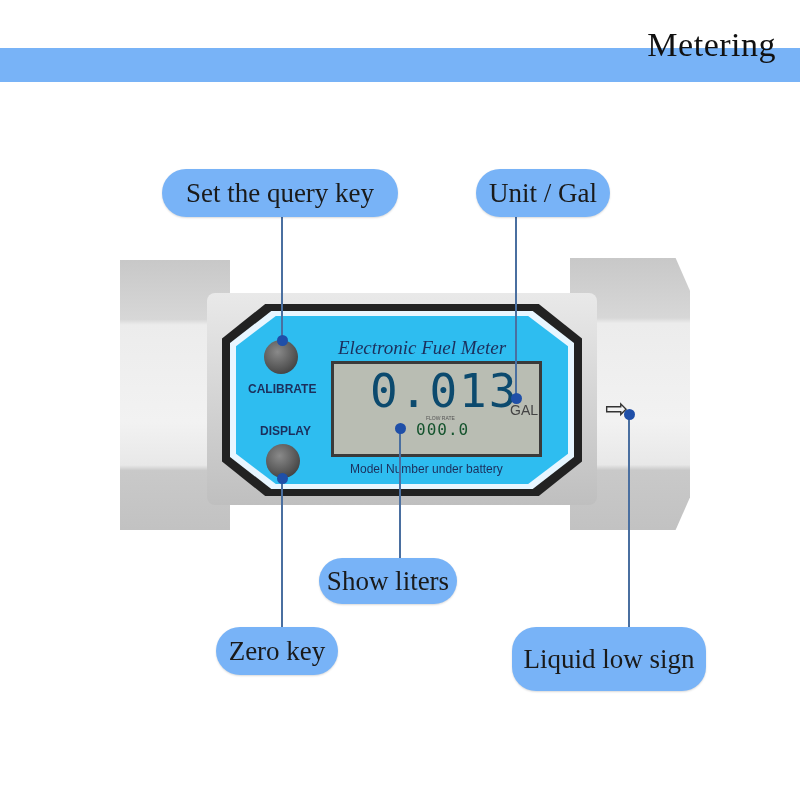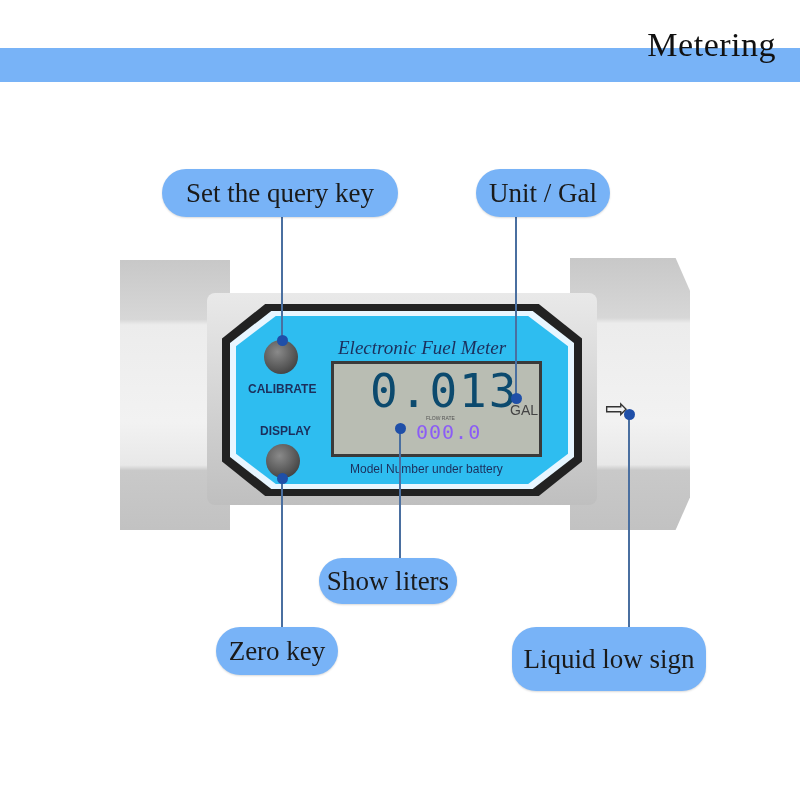--- a/index.html
+++ b/index.html
@@ -15,21 +15,21 @@
   .nut-right { left:570px; top:258px; width:120px; height:272px; clip-path:polygon(0 0, 88% 0, 100% 12%, 100% 88%, 88% 100%, 0 100%); }
   .housing { position:absolute; left:207px; top:293px; width:390px; height:212px; background:linear-gradient(#e9e9e9, #bfbfbf); border-radius:8px; }
   .bezel { position:absolute; left:222px; top:304px; width:360px; height:192px; background:#222; clip-path:polygon(12% 0, 88% 0, 100% 18%, 100% 82%, 88% 100%, 12% 100%, 0 82%, 0 18%); }
   .panel-outer { position:absolute; left:230px; top:311px; width:344px; height:178px; background:#e8f6ff; clip-path:polygon(12% 0, 88% 0, 100% 18%, 100% 82%, 88% 100%, 12% 100%, 0 82%, 0 18%); }
   .panel { position:absolute; left:236px; top:316px; width:332px; height:168px; background:#2ebdf0; clip-path:polygon(12% 0, 88% 0, 100% 18%, 100% 82%, 88% 100%, 12% 100%, 0 82%, 0 18%); }
   .panel-title { position:absolute; left:338px; top:337px; font-size:19px; font-style:italic; color:#1c2f5c; white-space:nowrap; }
   .lcd { position:absolute; left:331px; top:361px; width:211px; height:96px; background:#b9bdb3; border:3px solid #3a3a3a; box-sizing:border-box; }
   .lcd-main { position:absolute; left:370px; top:364px; font-family:"DejaVu Sans Mono", monospace; font-size:46px; color:#0c4a6e; letter-spacing:2px; }
   .lcd-unit { position:absolute; left:510px; top:402px; font-family:"Liberation Sans", sans-serif; font-size:14px; color:#444; }
   .lcd-label { position:absolute; left:426px; top:415px; font-family:"Liberation Sans", sans-serif; font-size:5px; color:#555; }
-  .lcd-sub { position:absolute; left:416px; top:420px; font-family:"DejaVu Sans Mono", monospace; font-size:20px; color:#8b5cf6; letter-spacing:1px; }
+  .lcd-sub { position:absolute; left:416px; top:420px; font-family:"DejaVu Sans Mono", monospace; font-size:16px; color:#14532d; letter-spacing:1px; }
   .panel-foot { position:absolute; left:350px; top:462px; font-family:"Liberation Sans", sans-serif; font-size:12px; color:#1c2f5c; white-space:nowrap; }
   .key { position:absolute; width:34px; height:34px; border-radius:50%; background:radial-gradient(circle at 40% 35%, #8a8a8a, #4a4a4a 70%, #2a2a2a); }
   .key-label { position:absolute; font-family:"Liberation Sans", sans-serif; font-weight:bold; font-size:12px; color:#1c2f5c; }
   .arrow { position:absolute; left:605px; top:392px; font-family:"DejaVu Sans", sans-serif; font-size:28px; color:#333; }
 </style>
 </head>
 <body>
 
 <div class="banner"></div>
 <div class="banner-title">Metering</div>

